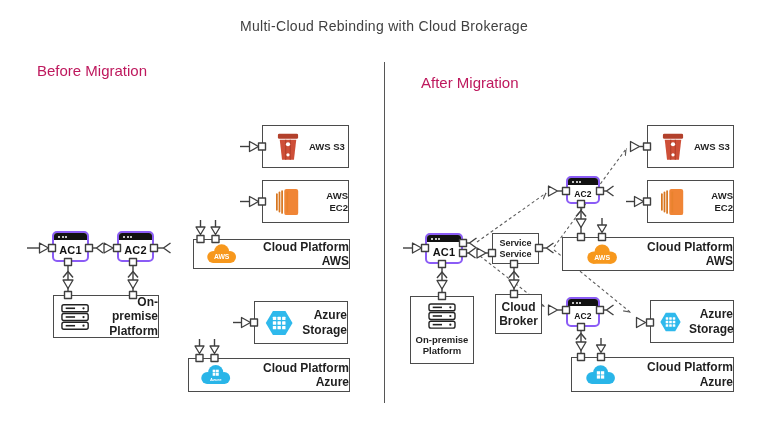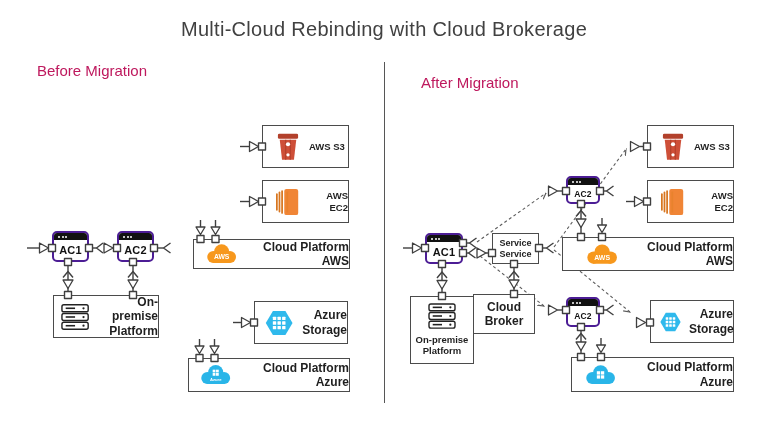--- a/index.html
+++ b/index.html
@@ -2,28 +2,28 @@
 <html><head>
 <meta charset="utf-8">
 <style>
   html,body{margin:0;padding:0;background:#fff;}
   #stage{position:relative;width:768px;height:428px;background:#fff;overflow:hidden;
          font-family:"Liberation Sans",sans-serif;}
   svg.layer{position:absolute;left:0;top:0;pointer-events:none;}
   #svg-under{z-index:0;}
   #svg-over{z-index:2;}
   .hdr{position:absolute;color:#3e3e3e;z-index:1;}
-  #title{left:0;right:0;top:18px;text-align:center;font-size:20px;letter-spacing:.3px;color:#414141;}
+  #title{left:0;right:0;top:18px;text-align:center;font-size:14px;letter-spacing:.3px;color:#414141;}
   .seclbl{font-size:15px;color:#be185d;}
   #divider{position:absolute;left:384px;top:62px;width:1px;height:341px;background:#565656;z-index:0;}
   .box{position:absolute;background:#fff;border:1.5px solid #4b4b4b;box-sizing:border-box;
        display:flex;align-items:center;z-index:1;}
   .lbl{font-weight:bold;color:#1f1f1f;line-height:1.18;text-align:right;}
   .s10{font-size:12px;} .s95{font-size:9.5px;} .s9{font-size:9px;}
-  .acbox{position:absolute;background:#fff;border:2px solid #4c1d95;border-radius:5px;
+  .acbox{position:absolute;background:#fff;border:2px solid #8b5cf6;border-radius:5px;
          box-sizing:border-box;overflow:hidden;z-index:1;display:flex;flex-direction:column;}
   .acbar{height:7px;background:#111;display:flex;align-items:center;padding-left:4px;flex:0 0 auto;}
   .acbar i{width:2px;height:2px;border-radius:50%;background:#fff;margin-right:1.6px;display:block;}
   .aclbl{flex:1;display:flex;align-items:center;justify-content:center;
          font-weight:bold;color:#111;font-size:11px;letter-spacing:.2px;}
   .col{flex-direction:column;justify-content:flex-start;}
   .ctr{text-align:center;justify-content:center;}
 </style>
 </head>
 <body>
@@ -185,21 +185,21 @@
         <i></i>
         <i></i>
     </div>
     <div class="aclbl" style="font-size:8.5px;">AC2</div>
   </div>
 
   <div class="box ctr" style="left:492px;top:233px;width:47px;height:31px;">
     <span class="lbl s9 ctr" style="width:40px;">Service Service</span>
   </div>
 
-  <div class="box ctr" style="left:473px;top:294px;width:62px;height:40px;">
+  <div class="box ctr" style="left:495px;top:294px;width:47px;height:40px;">
     <span class="lbl s10 ctr" style="width:48px;">Cloud Broker</span>
   </div>
 
   <div class="box col" style="left:410px;top:296px;width:64px;height:68px;align-items:center;padding-top:6px;">
     <svg width="28" height="26" viewBox="0 0 30 28">
       <g stroke="#222" fill="#fff" stroke-width="1.5">
         <rect x="1" y="1" width="28" height="7.4" rx="2"></rect>
         <rect x="1" y="10.3" width="28" height="7.4" rx="2"></rect>
         <rect x="1" y="19.6" width="28" height="7.4" rx="2"></rect>
       </g>

